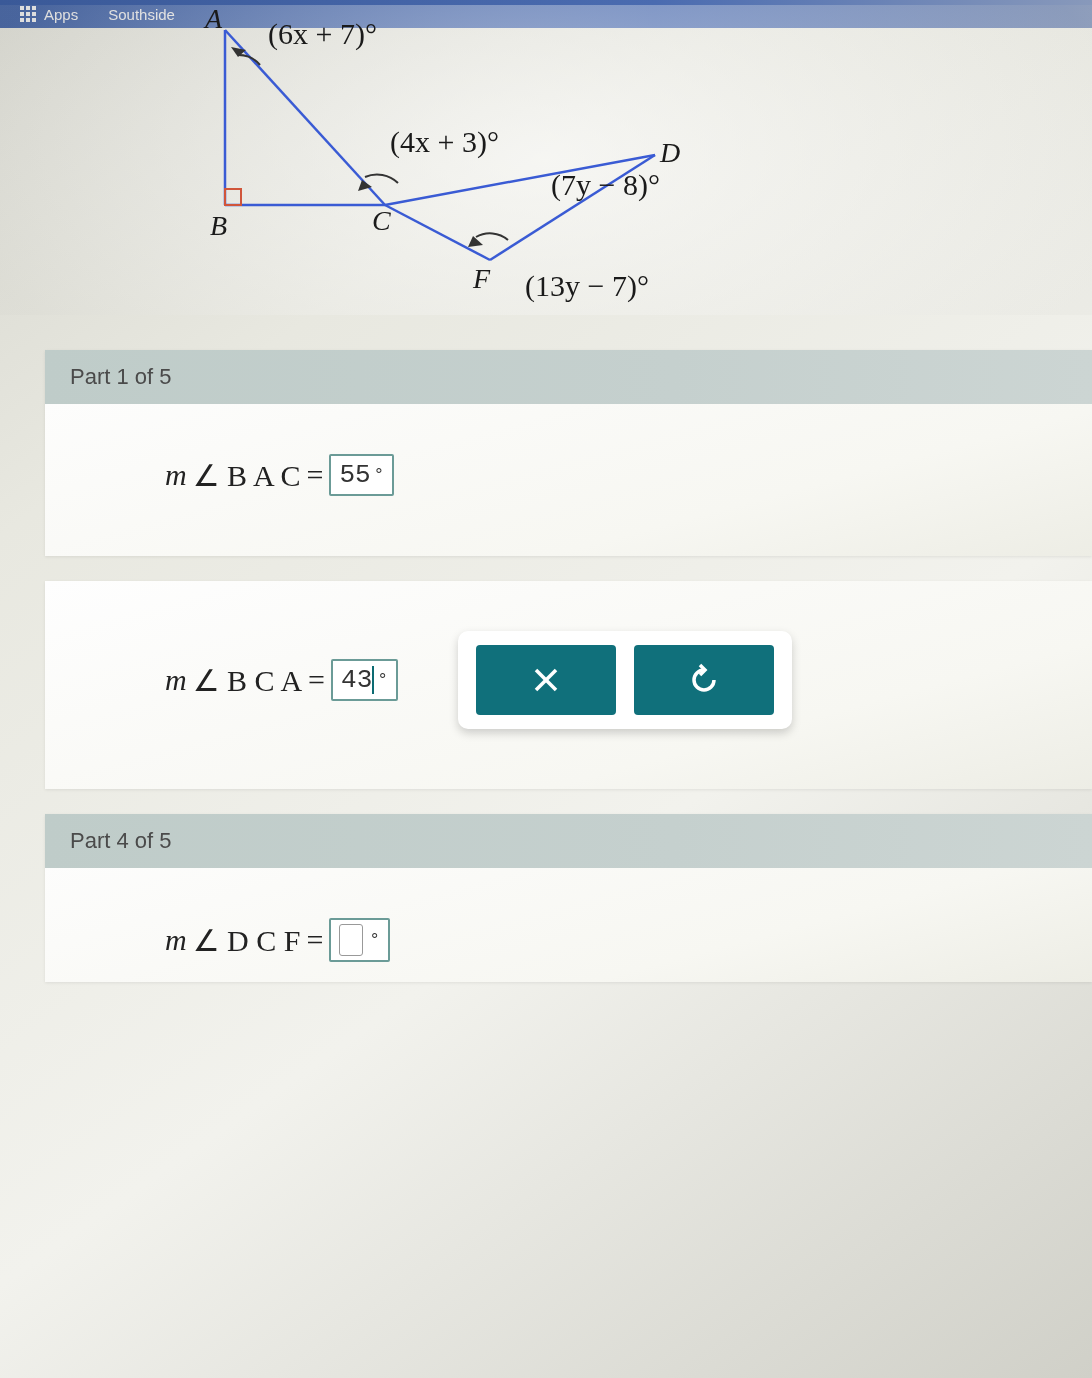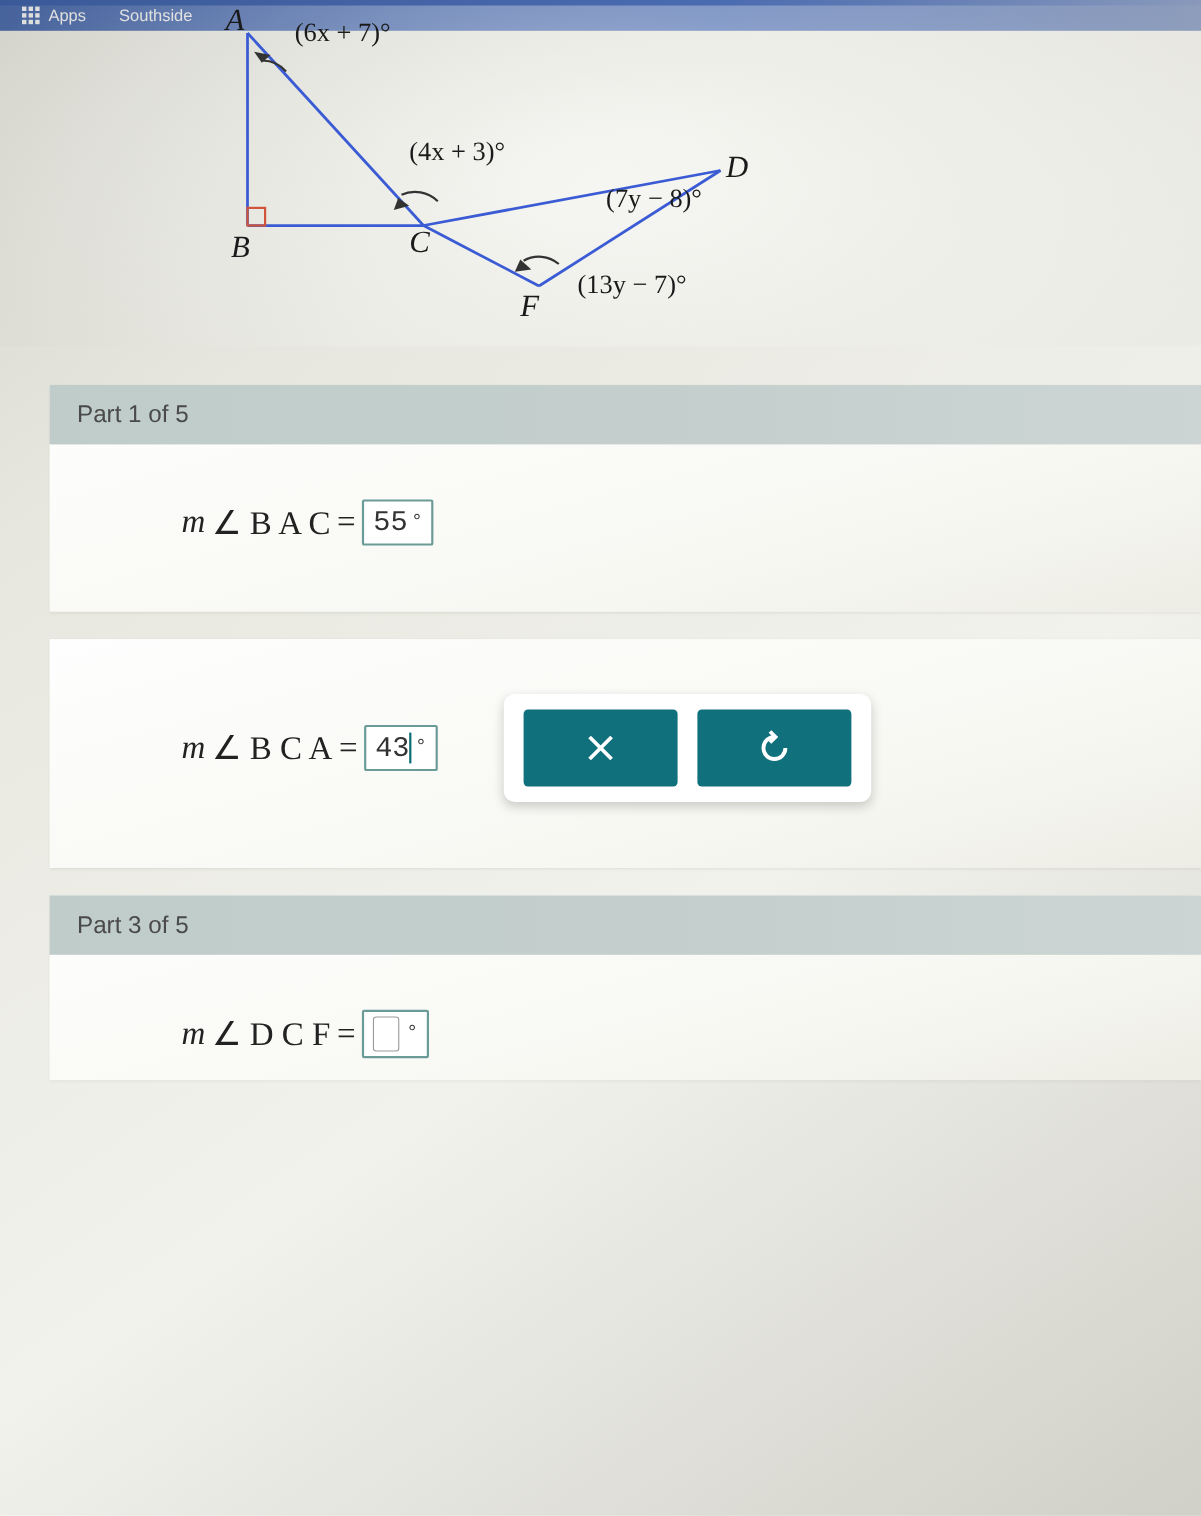--- a/index.html
+++ b/index.html
@@ -35,21 +35,21 @@
   position: absolute;
   top: 5px; left: 0;
   width: 1092px;
   height: 310px;
   background: radial-gradient(ellipse 600px 300px at 50% 50%, rgba(255,255,255,0.6), rgba(200,200,195,0.1));
 }
 .diagram-svg { position: absolute; top: 0; left: 0; }
 .lbl {
   position: absolute;
   font-family: 'Times New Roman', serif;
-  font-size: 24px;
+  font-size: 30px;
   color: #1a1a1a;
 }
 .vlabel { font-style: italic; font-size: 28px; }
 .parts-wrap {
   position: absolute;
   top: 350px;
   left: 45px;
   right: 0;
   display: flex;
   flex-direction: column;
@@ -188,23 +188,23 @@
     <polygon points="473,231 468,242 483,240" fill="#333"></polygon>
   </svg>
 
   <div class="lbl vlabel" style="left:205px; top:-2px;">A</div>
   <div class="lbl vlabel" style="left:210px; top:205px;">B</div>
   <div class="lbl vlabel" style="left:372px; top:200px;">C</div>
   <div class="lbl vlabel" style="left:660px; top:132px;">D</div>
   <div class="lbl vlabel" style="left:473px; top:258px;">F</div>
 
   <div class="lbl" style="left:268px; top:12px;">(6x + 7)°</div>
-  <div class="lbl" style="left:372px; top:120px;">(4x + 3)°</div>
+  <div class="lbl" style="left:390px; top:120px;">(4x + 3)°</div>
   <div class="lbl" style="left:515px; top:163px;margin-left:36px;">(7y − 8)°</div>
-  <div class="lbl" style="left:525px; top:241px;">(13y − 7)°</div>
+  <div class="lbl" style="left:525px; top:264px;">(13y − 7)°</div>
 </div>
 
 <div class="parts-wrap">
 
   <div class="part-card">
     <div class="part-header">Part 1 of 5</div>
     <div class="part-body">
       <span class="expr">
         <span class="m">m</span>
         <span class="ang">∠ B A C</span>
@@ -240,21 +240,21 @@
           <svg width="36" height="36" viewBox="0 0 36 36">
             <path d="M 28 18 A 10 10 0 1 1 18 8"></path>
             <polyline points="14,3 19,8 14,13"></polyline>
           </svg>
         </button>
       </div>
     </div>
   </div>
 
   <div class="part-card">
-    <div class="part-header">Part 3 of 5</div>
+    <div class="part-header">Part 4 of 5</div>
     <div class="part-body" style="padding-bottom:20px;">
       <span class="expr">
         <span class="m">m</span>
         <span class="ang">∠ D C F</span>
         <span style="font-style:normal;">=</span>
         <span class="answer-box empty">
           <span class="deg-inside" style="margin-left:6px;">°</span>
         </span>
       </span>
     </div>

